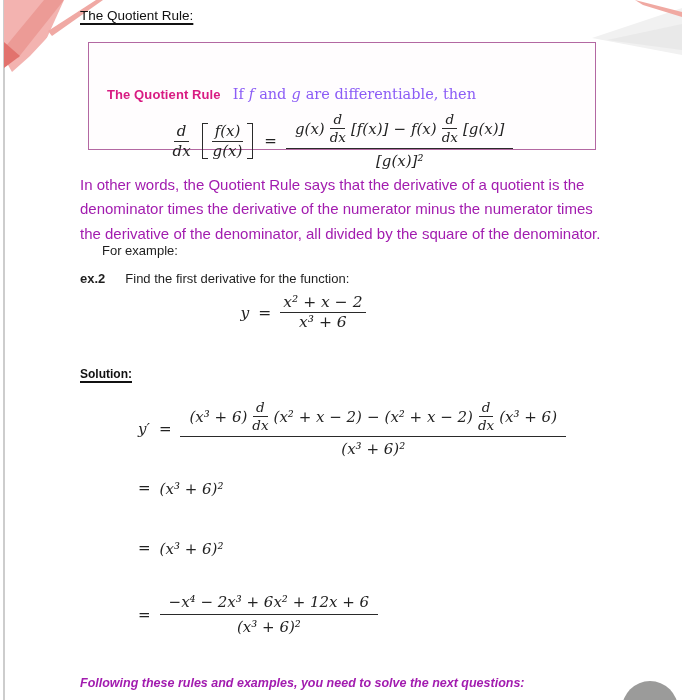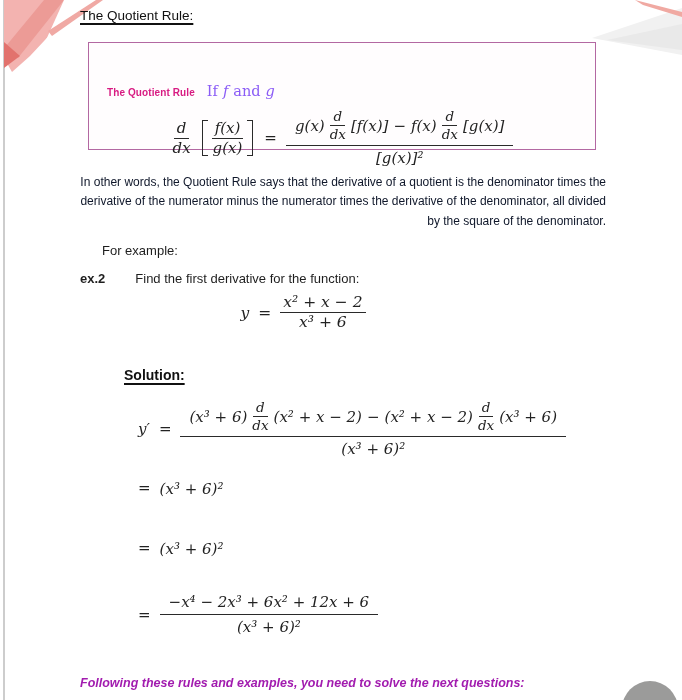--- a/index.html
+++ b/index.html
@@ -18,21 +18,21 @@
     text-decoration:underline;text-underline-offset:3px;text-decoration-thickness:1.5px;
   }
 
   
   .rulebox{
     position:absolute;left:88px;top:42px;width:508px;height:108px;
     border:1.6px solid #b368a2;background:#fffdfe;box-sizing:border-box;
     padding:12px 16px 0 18px;
   }
   .rb-head{display:flex;align-items:baseline;gap:12px;white-space:nowrap;}
-  .rb-title{color:#d81b82;font-weight:bold;font-size:10px;letter-spacing:.1px;margin-top:32px;}
+  .rb-title{color:#d81b82;font-weight:bold;font-size:13px;letter-spacing:.1px;margin-top:32px;}
   .rb-cond{font-family:"DejaVu Serif",serif;font-size:14.5px;color:#8b5cf6;display:inline-flex;gap:5px;}
   .rb-cond .it{font-style:italic;}
   .rb-formula{justify-content:center;margin-top:10px;font-size:15px;}
 
   
   .math{font-family:"DejaVu Serif",serif;font-style:italic;color:#222;}
   .eqrow{display:flex;align-items:center;gap:9px;white-space:nowrap;}
   .frac{display:inline-flex;flex-direction:column;align-items:center;line-height:1.12;justify-content:center;}
   .frac .top{border-bottom:1.4px solid #2a2a2a;padding:0 3px 1px;}
   .frac .bot{padding-top:1px;}
@@ -41,31 +41,31 @@
   .bigfrac > .den{padding-top:3px;}
   .lhs-group{display:inline-flex;align-items:stretch;}
   .brack{width:5px;border-top:1.6px solid #2a2a2a;border-bottom:1.6px solid #2a2a2a;}
   .brack.l{border-left:1.6px solid #2a2a2a;margin:0 4px 0 2px;}
   .brack.r{border-right:1.6px solid #2a2a2a;margin:0 2px 0 4px;}
   .dfrac{font-size:13.5px;}
 
   
   .para{
     position:absolute;left:80px;top:173px;width:526px;
-    font-size:12px;line-height:1.62;color:#0f172a;margin:0;text-align:right;
+    font-size:15px;line-height:1.62;color:#a21caf;margin:0;
   }
   .for-example{position:absolute;left:80px;top:243px;font-size:13px;color:#1e1e1e;margin-left:22px;}
-  .ex-row{position:absolute;left:80px;top:271px;font-size:13px;color:#1e1e1e;display:flex;gap:30px;}
+  .ex-row{position:absolute;left:80px;top:271px;font-size:13px;color:#1e1e1e;display:flex;gap:20px;}
   .ex-label{font-weight:bold;}
   .ex-eq{position:absolute;left:80px;top:294px;width:446px;justify-content:center;font-size:15.5px;}
 
   .sol-head{
     position:absolute;left:80px;top:367px;
-    font-size:14px;font-weight:bold;color:#111;
-    text-decoration:underline;text-underline-offset:3px;text-decoration-thickness:1.5px;margin-left:44px;
+    font-size:12px;font-weight:bold;color:#111;
+    text-decoration:underline;text-underline-offset:3px;text-decoration-thickness:1.5px;
   }
 
   .step{position:absolute;font-size:15px;}
   .step1{left:138px;top:400px;}
   .step2{left:138px;top:477px;}
   .step3{left:138px;top:537px;}
   .step4{left:138px;top:593px;}
 
   .footer-note{
     position:absolute;left:80px;top:676px;
@@ -101,20 +101,21 @@
   <div class="page-title">The Quotient Rule:</div>
 
   <div class="rulebox">
     <div class="rb-head">
       <span class="rb-title">The Quotient Rule</span>
       <span class="rb-cond">
         <span>If</span>
         <span class="it">f</span>
         <span>and</span>
         <span class="it">g</span>
+        <span>are differentiable, then</span>
       </span>
     </div>
 
     <div class="rb-formula eqrow math">
       <span class="frac">
         <span class="top">d</span>
         <span class="bot">dx</span>
       </span>
       <span class="lhs-group">
         <span class="brack l"></span>

